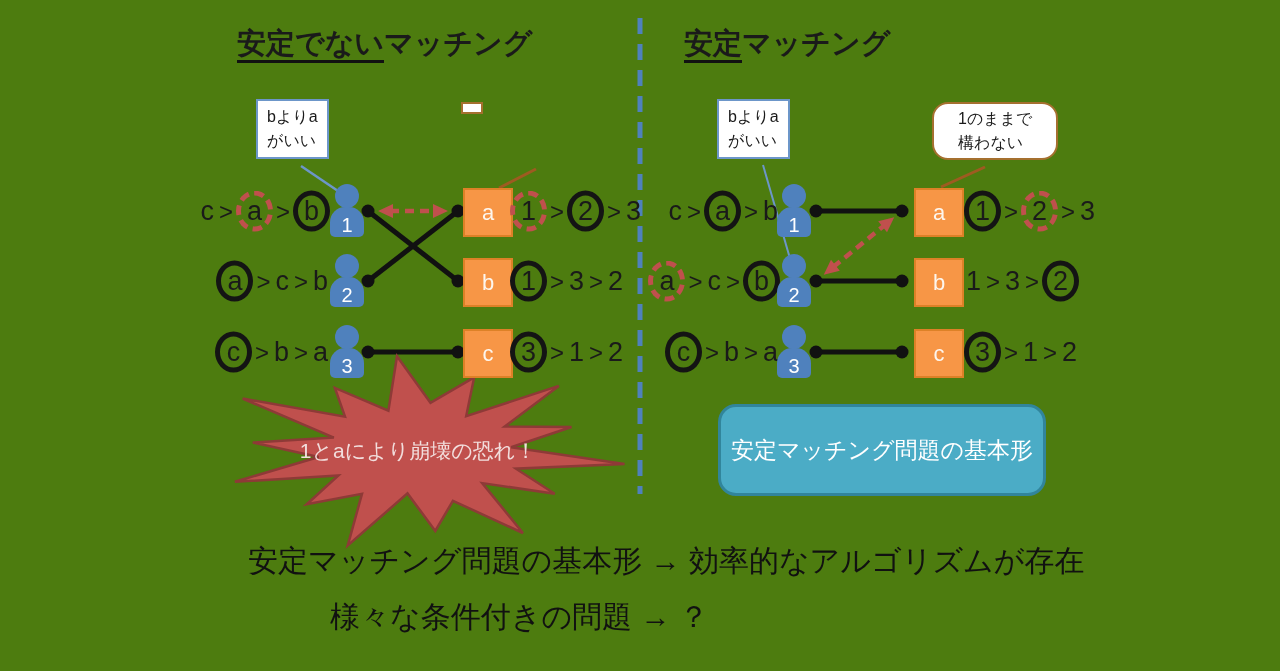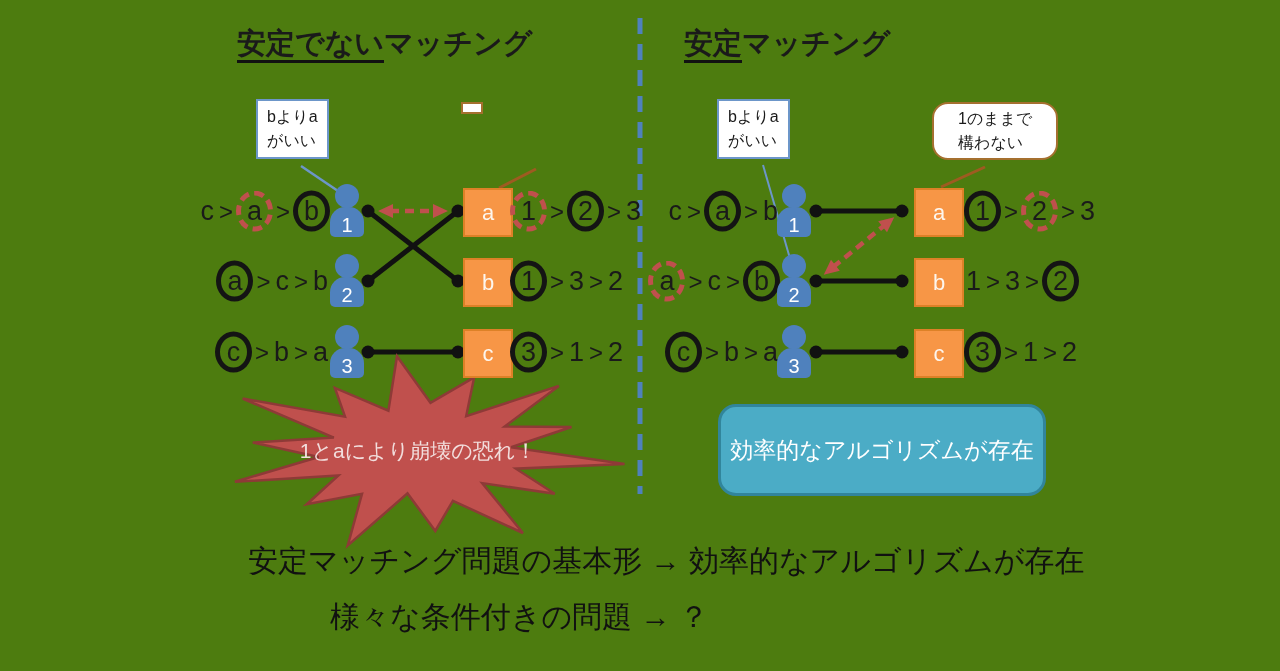--- a/index.html
+++ b/index.html
@@ -233,18 +233,18 @@
         <span class="sep">&gt;</span>
         <span class="tok">1</span>
         <span class="sep">&gt;</span>
         <span class="tok">2</span>
       </div>
     </div>
 
   <div class="burst-label" style="left:418px;top:451px">1とaにより崩壊の恐れ！</div>
 
   <div class="note-box">
-    <span>効率的なアルゴリズムが存在</span>
+    <span>安定マッチング問題の基本形</span>
   </div>
 
   <div class="footer-line" style="left:330px;top:597px">様々な条件付きの問題 → ？</div>
   <div class="footer-line" style="left:248px;top:541px">安定マッチング問題の基本形 → 効率的なアルゴリズムが存在</div>
 </div>
 
 </body></html>

